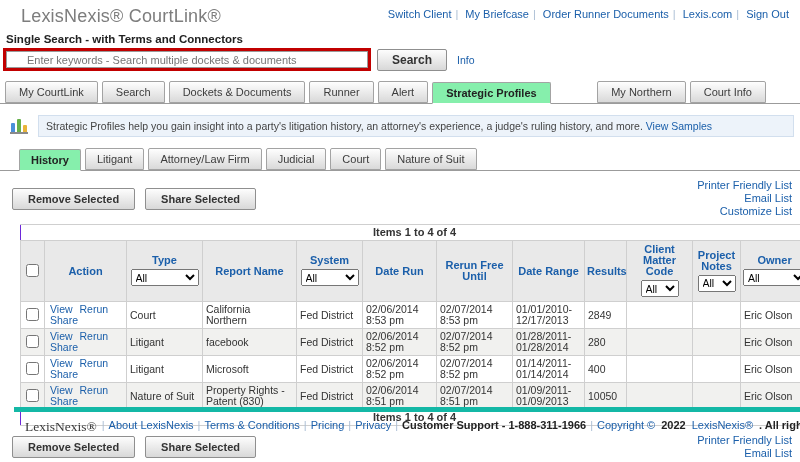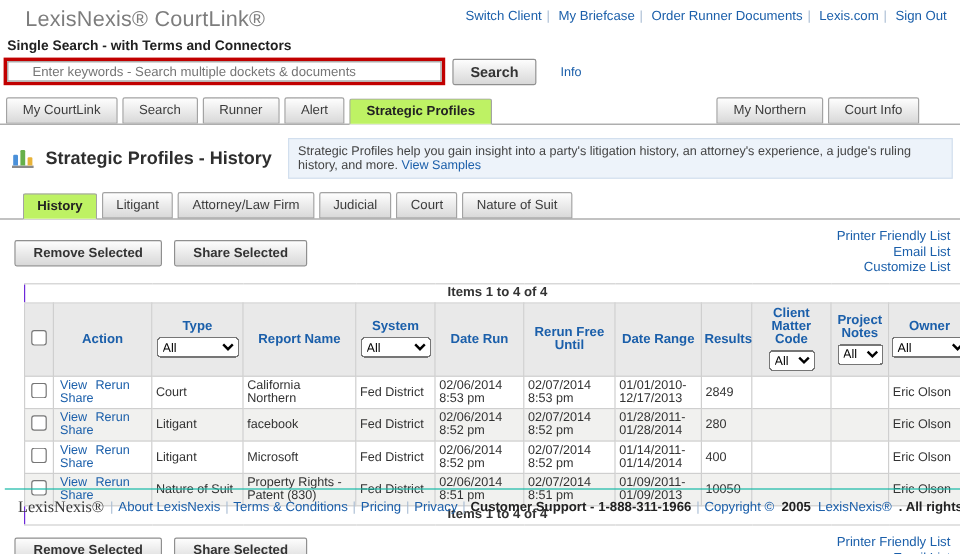--- a/index.html
+++ b/index.html
@@ -15,27 +15,27 @@
   .sep { color:#aabdd4; margin:0 1px; }
 
   .search-title { font-weight:bold; font-size:11.5px; padding:6px 0 3px 6px; color:#222; }
   .search-row { display:flex; align-items:center; padding-left:3px; }
   .search-input-wrap { border:3px solid #c10000; width:368px; background:#fff; }
   .search-input { width:100%; border:1px solid #9a9a9a; height:17px; font-size:11px; padding:1px 20px; color:#555;
      font-family:"Liberation Sans",sans-serif; outline:none; }
   .search-btn { margin-left:6px; font-weight:bold; font-size:12px; color:#333; padding:3px 14px;
      background:linear-gradient(#fdfdfd,#d8d8d8); border:1px solid #8f8f8f; border-radius:2px; cursor:pointer;
      font-family:"Liberation Sans",sans-serif; }
-  .info-link { font-size:10.5px; color:#1b5faa; margin-left:20px; }
+  .info-link { font-size:10.5px; color:#1b5faa; margin-left:10px; }
 
   
   .tab-strip { display:flex; align-items:flex-end; border-bottom:1px solid #9b9b9b; padding:0 30px 0 5px; margin-top:10px; }
   .tab { background:linear-gradient(#fefefe,#d9d9d9); border:1px solid #a3a3a3; border-radius:2px 2px 0 0;
      padding:4px 13px 4px; margin-right:4px; color:#3c3c3c; cursor:pointer; white-space:nowrap; }
-  .tab.active { background:#bef264; font-weight:bold; border-bottom:1px solid #fff; margin-bottom:-1px; color:#222; }
+  .tab.active { background:#86efac; font-weight:bold; border-bottom:1px solid #fff; margin-bottom:-1px; color:#222; }
   .push-right { margin-left:auto; }
   .sub-strip { margin-top:11px; padding-left:19px; }
   .sub-strip .tab { padding:4px 11px; }
 
   
   .page-head { display:flex; align-items:center; padding:11px 6px 0 10px; }
   .chart-icon { display:inline-flex; align-items:flex-end; gap:2px; border-bottom:2px solid #8a8a8a; padding:0 1px; margin-right:10px; }
   .chart-icon i { display:block; width:4px; border-radius:1px 1px 0 0; }
   .bar-blue  { height:9px;  background:#4a90d9; }
   .bar-green { height:13px; background:#66b04a; }
@@ -61,22 +61,22 @@
   .hdr th { background:#e9e9e9; color:#1b5faa; font-weight:bold; text-align:center; padding:3px 2px; font-size:11px; }
   .hdr select { display:block; margin:3px auto 1px; font-size:10.5px; height:17px; font-family:"Liberation Sans",sans-serif; }
   .sel-type{width:68px}.sel-system{width:58px}.sel-small{width:38px}.sel-owner{width:64px}
   .data-row td { padding:2px 3px; color:#333; height:23px; }
   .data-row:nth-child(even) td { background:#f1f1ef; }
   .col-cb { text-align:center; }
   .col-action a { color:#1b5faa; margin:0 2px; }
   .cell-results, .cell-type { padding-left:4px; }
 
   
-  .footer { position:absolute; left:4px; right:0; top:407px; border-top:1px solid #14b8a6; padding:7px 10px 0 8px;
-     display:flex; align-items:center; white-space:nowrap; }
+  .footer { position:absolute; left:14px; right:0; top:407px; border-top:5px solid #14b8a6; padding:7px 10px 0 8px;
+     display:flex; align-items:flex-start; white-space:nowrap; }
   .fdot { width:11px; height:11px; border-radius:50%; background:radial-gradient(circle at 35% 30%, #ff7a6a, #d11000 55%, #8d0000); display:inline-block; margin-right:3px; }
   .flogo { font-family:"Liberation Serif", serif; font-size:13.5px; color:#3a3a3a; margin-right:4px; }
   .footer a { color:#1b5faa; margin:0 3px; }
   .f-bold { font-weight:bold; color:#222; margin:0 3px; }
 </style>
 </head>
 <body>
 
 <div class="top-bar">
   <div class="logo">LexisNexis® CourtLink®</div>
@@ -94,34 +94,34 @@
   <span class="search-input-wrap">
     <input class="search-input" placeholder="Enter keywords - Search multiple dockets &amp; documents" style="">
   </span>
   <button class="search-btn">Search</button>
   <a class="info-link">Info</a>
 </div>
 
 <div class="tab-strip">
   <div class="tab">My CourtLink</div>
   <div class="tab">Search</div>
+  <div class="tab">Dockets &amp; Documents</div>
   <div class="tab">Runner</div>
   <div class="tab">Alert</div>
   <div class="tab active">Strategic Profiles</div>
   <div class="tab push-right">My Northern</div>
   <div class="tab">Court Info</div>
 </div>
 
 <div class="page-head">
   <span class="chart-icon">
       <i class="bar-blue"></i>
       <i class="bar-green"></i>
       <i class="bar-gold"></i>
     </span>
-  <span class="page-title">Strategic Profiles - History</span>
   <span class="desc-box">
     <span>Strategic Profiles help you gain insight into a party's litigation history, an attorney's experience, a judge's ruling history, and more.</span>
     <a>View Samples</a>
   </span>
 </div>
 
 <div class="tab-strip sub-strip">
   <div class="tab active">History</div>
   <div class="tab">Litigant</div>
   <div class="tab">Attorney/Law Firm</div>
@@ -281,16 +281,16 @@
     <span class="sep">|</span>
   <a>Terms &amp; Conditions</a>
     <span class="sep">|</span>
   <a>Pricing</a>
     <span class="sep">|</span>
   <a>Privacy</a>
     <span class="sep">|</span>
   <span class="f-bold">Customer Support - 1-888-311-1966</span>
     <span class="sep">|</span>
   <a>Copyright ©</a>
-  <span class="f-bold">2005</span>
+  <span class="f-bold">2022</span>
   <a>LexisNexis®</a>
     <span class="f-bold">. All rights reserved.</span>
 </div>
 
 </body></html>

